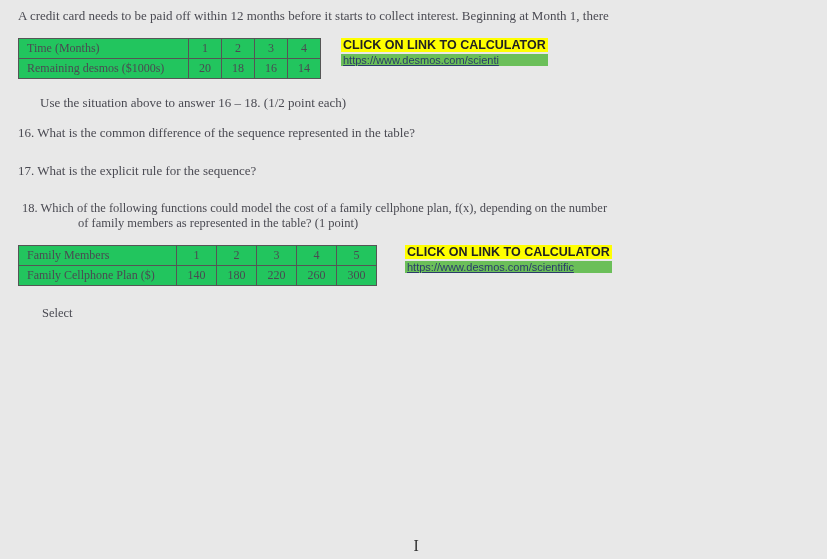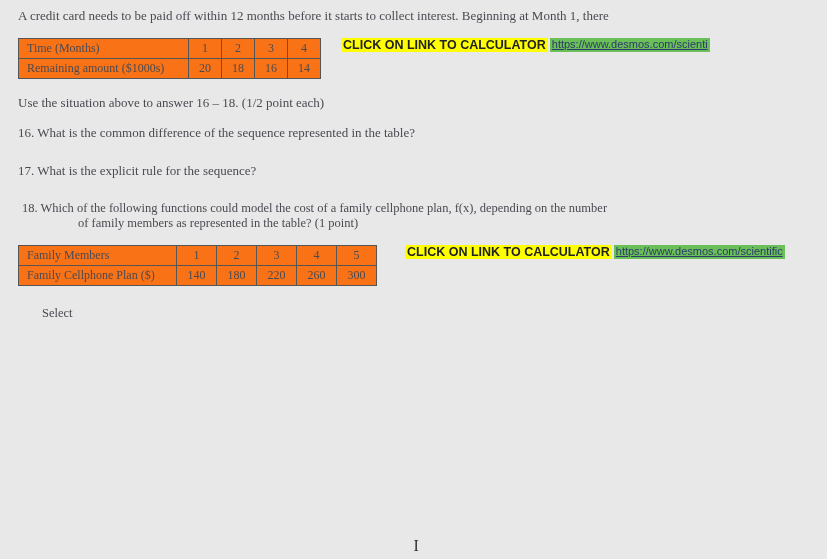--- a/index.html
+++ b/index.html
@@ -16,47 +16,47 @@
     }
     .intro { line-height: 1.5; margin-bottom: 12px; }
     table.data {
       border-collapse: collapse;
       font-size: 12px;
     }
     table.data td, table.data th {
       border: 1px solid #555;
       padding: 2px 10px;
       text-align: center;
-      background: #f97316;
+      background: #22c55e;
       font-weight: normal;
     }
     table.data td.label {
       text-align: left;
       padding: 2px 8px;
       min-width: 170px;
     }
     .row1 { display: flex; align-items: flex-start; gap: 20px; margin-bottom: 16px; }
-    .calc-col { display: flex; flex-direction: row; gap: 2px; }
+    .calc-col { display: flex; flex-direction: column; gap: 2px; }
     .hl-yellow {
       background: #ffff00;
       color: #222;
       font-weight: bold;
       font-family: Arial, sans-serif;
       font-size: 12.5px;
       padding: 0 2px;
     }
     .hl-green {
       background: #6bbf59;
       color: #2a3a6a;
       text-decoration: underline;
       font-family: Arial, sans-serif;
       font-size: 11px;
       padding: 0 2px;
     }
-    .instr { margin-bottom: 14px; font-size: 13px; }
+    .instr { margin-bottom: 14px; font-size: 13px; margin-left: 22px; }
     .q { margin-bottom: 22px; }
     .q-text { margin-bottom: 12px; }
     .formula {
       font-size: 18px;
       font-style: italic;
       margin-left: 10px;
       margin-bottom: 24px;
     }
     .q18-text { font-size: 12.5px; text-align: left; margin-bottom: 14px; padding-left: 4px; }
     .q18-sub { margin-left: 56px; }
@@ -84,21 +84,21 @@
   <table class="data">
     <tbody>
         <tr>
       <td class="label">Time (Months)</td>
       <td>1</td>
       <td>2</td>
       <td>3</td>
       <td>4</td>
     </tr>
     <tr>
-      <td class="label">Remaining amount ($1000s)</td>
+      <td class="label">Remaining desmos ($1000s)</td>
       <td>20</td>
       <td>18</td>
       <td>16</td>
       <td>14</td>
     </tr>
   </tbody>
     </table>
   <div class="calc-col">
     <span class="hl-yellow">CLICK ON LINK TO CALCULATOR</span>
     <a class="hl-green">https://www.desmos.com/scienti</a>

